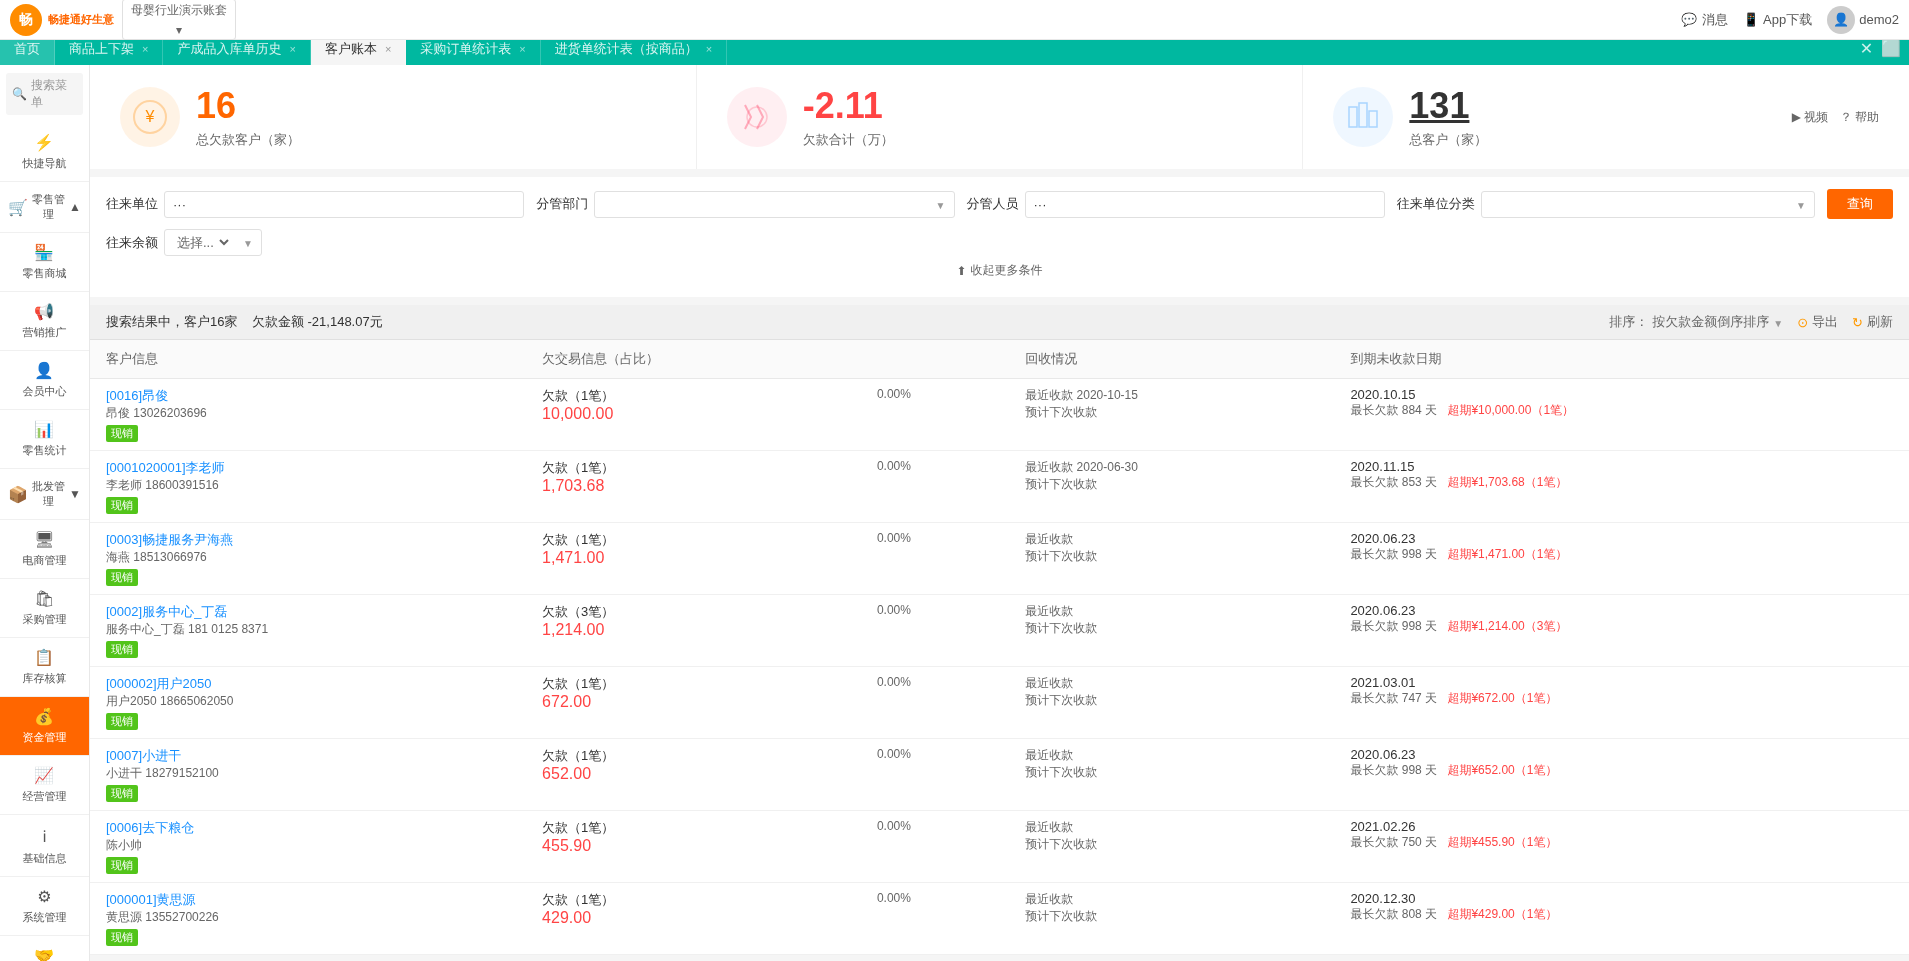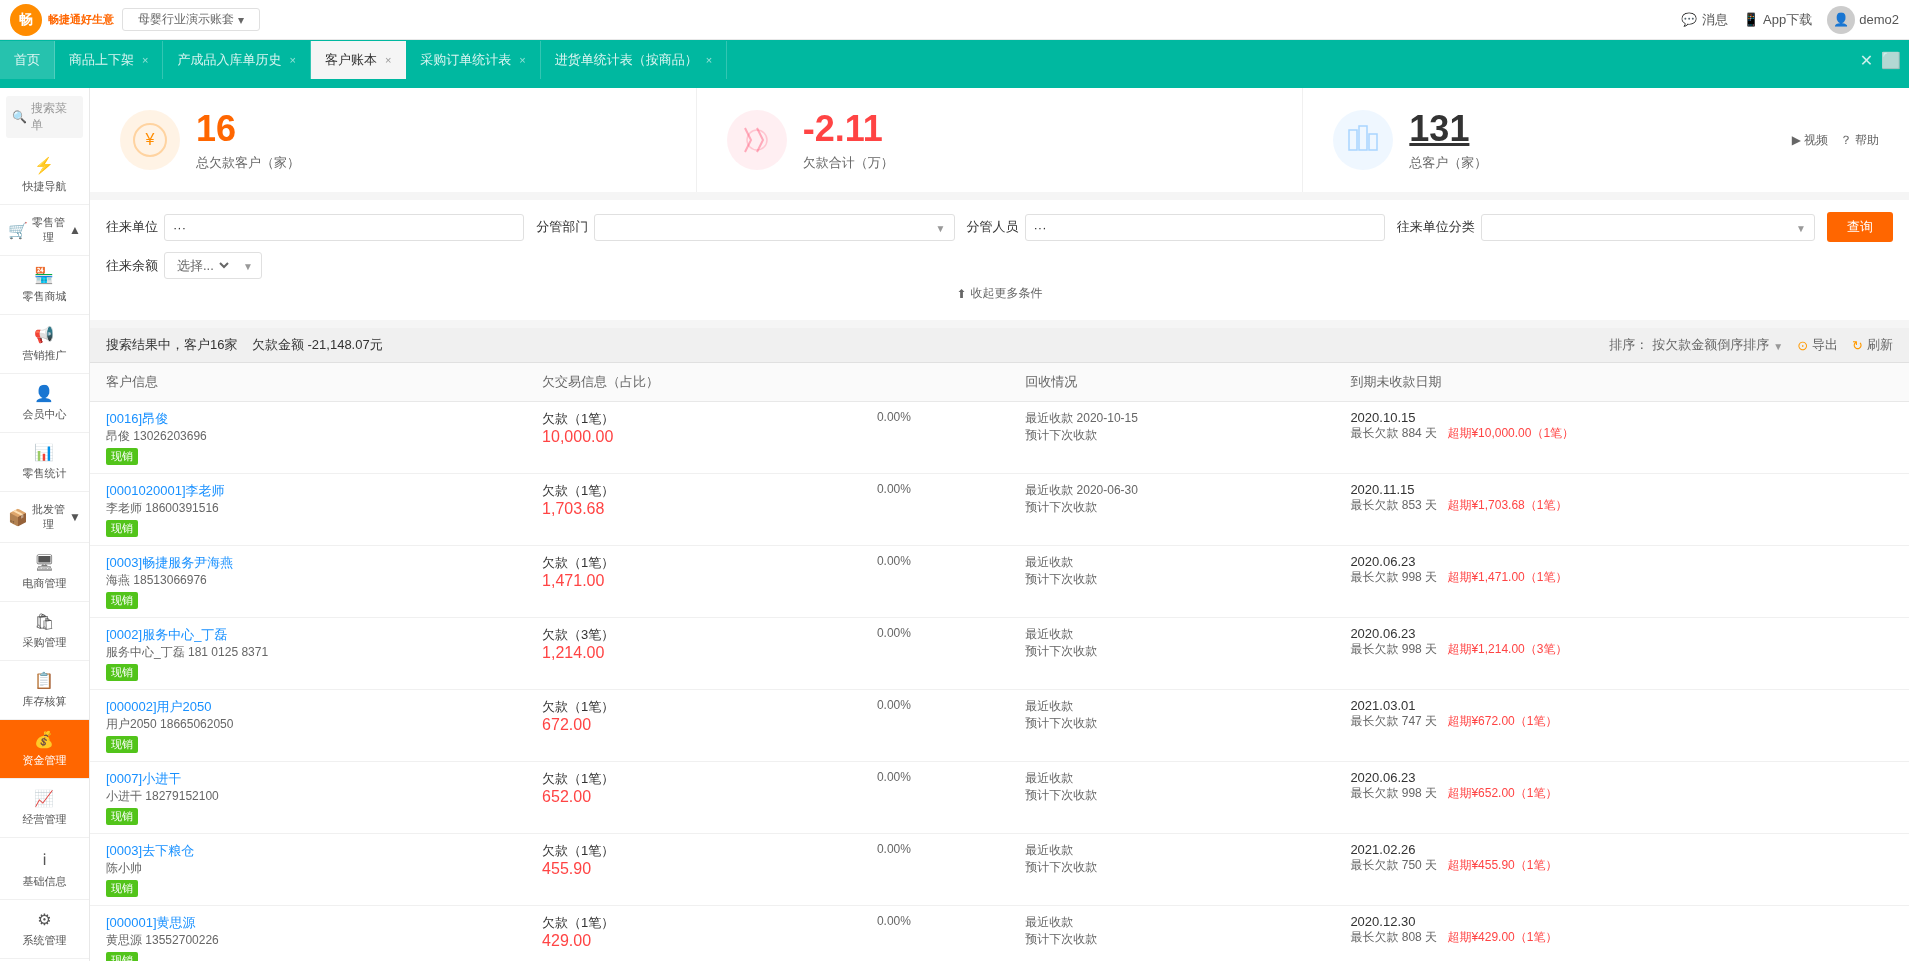--- a/index.html
+++ b/index.html
@@ -5,27 +5,27 @@
     * { box-sizing: border-box; margin: 0; padding: 0; }
     body { font-family: 'Microsoft YaHei', Arial, sans-serif; font-size: 13px; background: #f5f5f5; color: #333; overflow: hidden; }
 
     
     .app-wrapper { display: flex; flex-direction: column; height: 961px; width: 1909px; }
     .top-bar { display: flex; align-items: center; height: 40px; background: #fff; border-bottom: 1px solid #e8e8e8; padding: 0 10px; justify-content: space-between; }
     .top-bar-left { display: flex; align-items: center; gap: 8px; }
     .logo-area { display: flex; align-items: center; gap: 6px; }
     .logo-icon { width: 32px; height: 32px; background: #ff8c00; border-radius: 50%; display: flex; align-items: center; justify-content: center; color: white; font-size: 14px; font-weight: bold; }
     .logo-text { font-size: 11px; color: #ff6600; font-weight: bold; }
-    .store-selector { display: flex; align-items: center; gap: 4px; font-size: 12px; color: #666; border: 1px solid #e0e0e0; padding: 2px 15px; border-radius: 3px; cursor: pointer; }
+    .store-selector { display: flex; align-items: center; gap: 4px; font-size: 12px; color: #666; border: 1px solid #e0e0e0; padding: 2px 8px; border-radius: 3px; cursor: pointer; flex-direction: column; }
     .top-bar-right { display: flex; align-items: center; gap: 15px; }
     .top-bar-btn { display: flex; align-items: center; gap: 4px; font-size: 13px; color: #555; cursor: pointer; }
     .avatar { width: 28px; height: 28px; border-radius: 50%; background: #ccc; display: flex; align-items: center; justify-content: center; overflow: hidden; }
 
     
-    .nav-bar { height: 48px; background: #00b8a0; display: flex; align-items: center; padding: 0 0 8px 0; overflow: hidden; }
+    .nav-bar { height: 25px; background: #00b8a0; display: flex; align-items: center; padding: 0 0 8px 0; overflow: hidden; }
     .nav-tab { display: flex; align-items: center; height: 38px; padding: 0 14px; font-size: 13px; color: rgba(255,255,255,0.85); cursor: pointer; white-space: nowrap; border-right: 1px solid rgba(255,255,255,0.2); gap: 4px; }
     .nav-tab:first-child { background: rgba(255,255,255,0.15); }
     .nav-tab.active { background: #f5f5f5; color: #333; }
     .nav-tab .close-x { font-size: 11px; color: rgba(255,255,255,0.6); margin-left: 4px; }
     .nav-tab.active .close-x { color: #999; }
     .nav-spacer { flex: 1; }
     .nav-actions { display: flex; align-items: center; padding: 0 8px; gap: 8px; }
     .nav-action-btn { color: rgba(255,255,255,0.8); cursor: pointer; font-size: 16px; }
 
     
@@ -522,21 +522,21 @@
     <td>
       <div class="date-text">2020.06.23</div>
       <div>
         <span class="overdue-days">最长欠款 998 天 &nbsp;</span>
         <span class="overdue-amount">超期¥652.00（1笔）</span>
       </div>
     </td>
   </tr>
               <tr>
     <td>
-      <div><a class="customer-id">[0003]去下粮仓</a></div>
+      <div><a class="customer-id">[0006]去下粮仓</a></div>
       <div class="customer-phone">陈小帅</div>
       <span class="tag-green">现销</span>
     </td>
     <td>
       <div class="debt-count">欠款（1笔）</div>
       <div class="debt-amount">455.90</div>
     </td>
     <td>
       <div class="debt-ratio">0.00%</div>
     </td>

